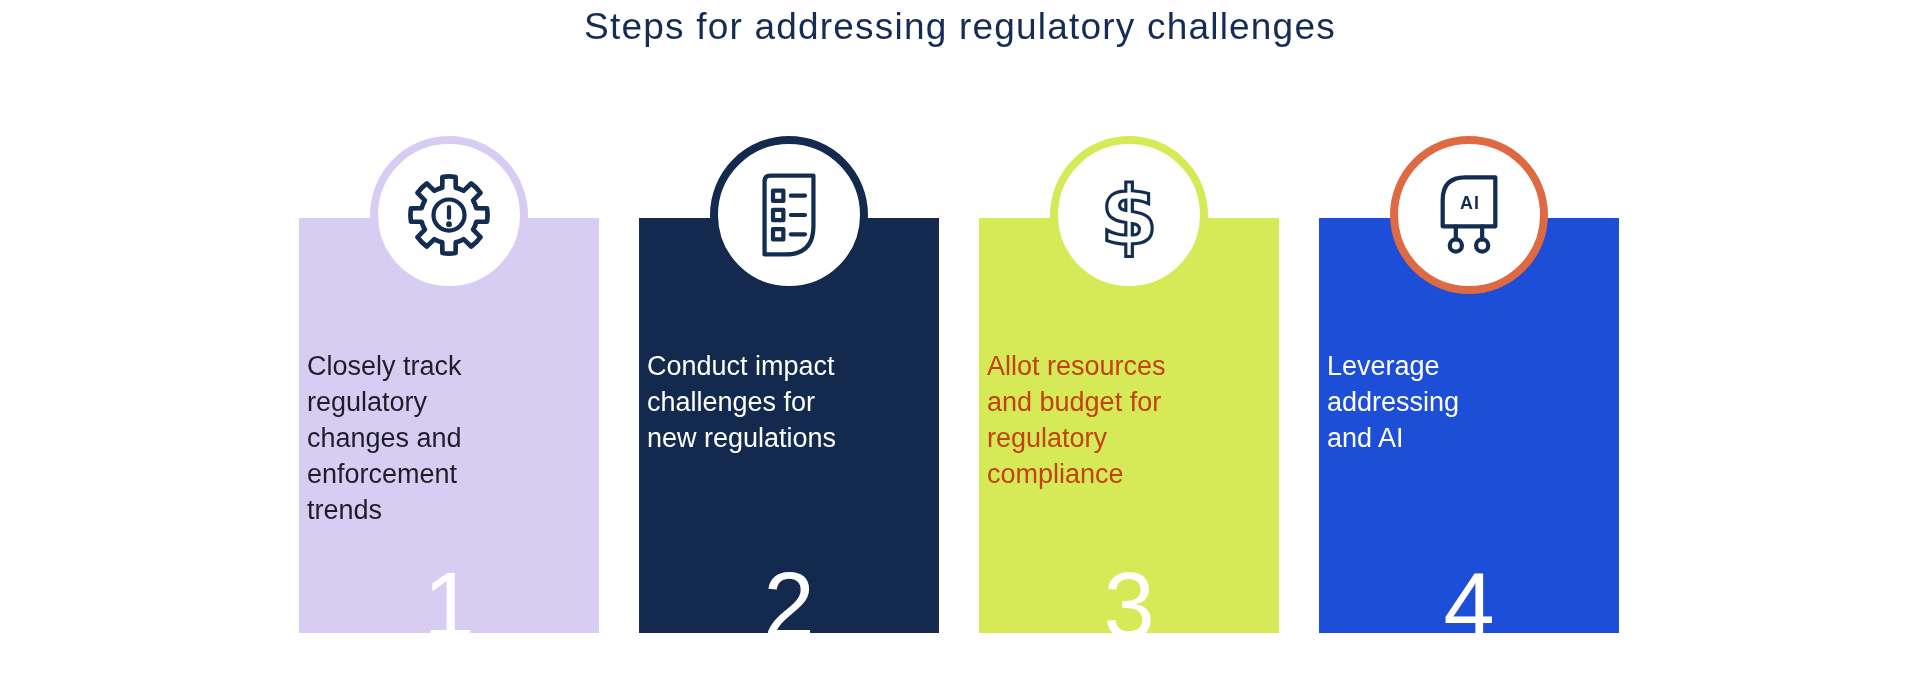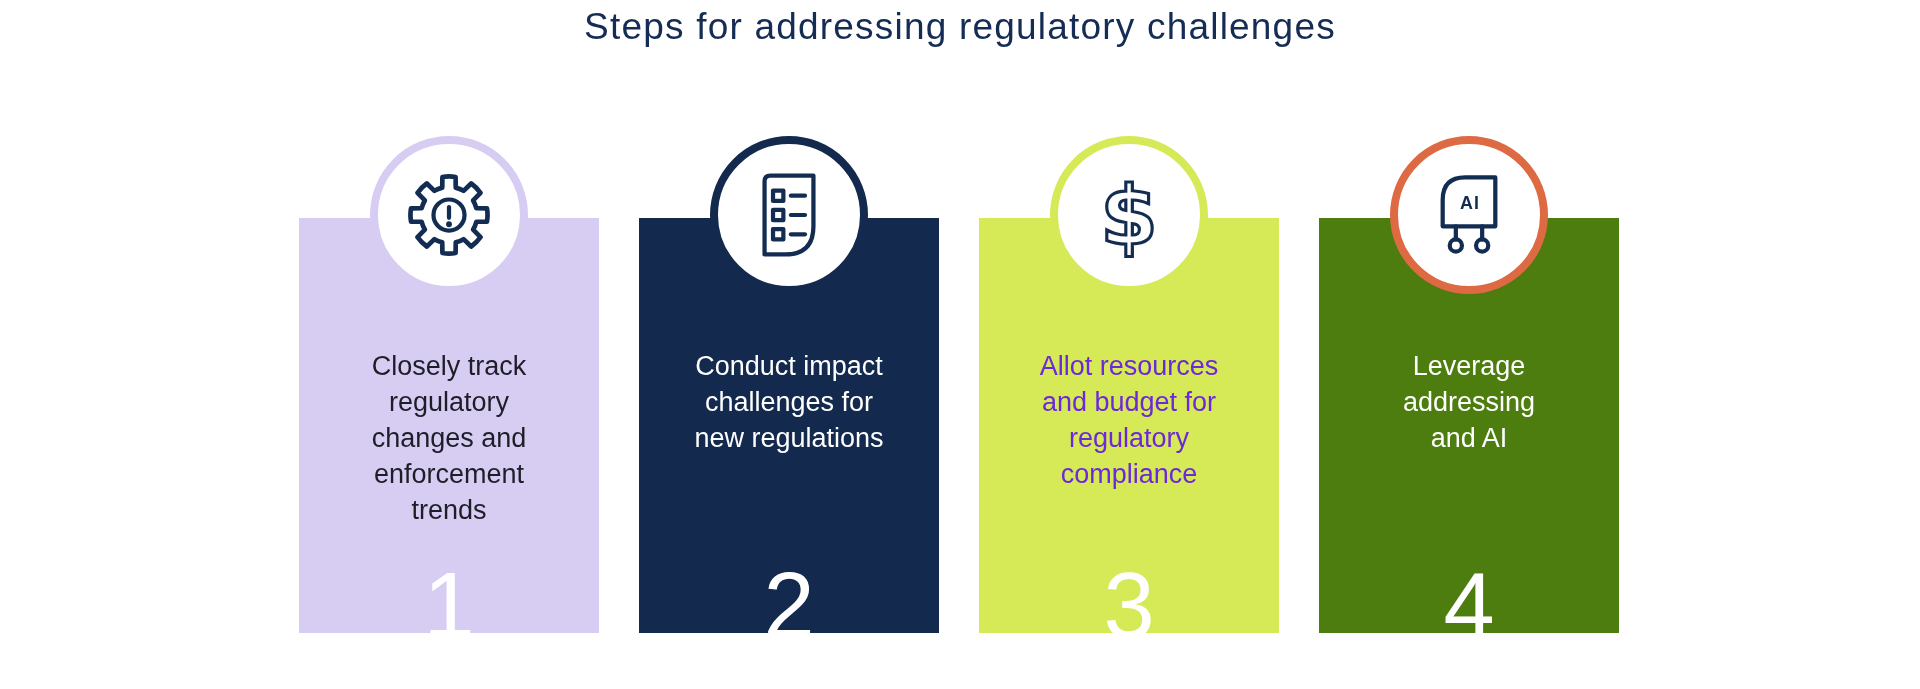--- a/index.html
+++ b/index.html
@@ -55,21 +55,20 @@
   .dollar-glyph {
     stroke: currentColor; fill: none; stroke-width: 3.4;
     font-family: "DejaVu Sans", sans-serif;
     font-weight: 700;
   }
   .ai-label { font-family: "Liberation Sans", sans-serif; font-weight: 700; letter-spacing: 1px; }
   .desc {
     position: absolute;
     top: 130px; left: 8px; right: 8px;
     margin: 0;
-    text-align: center;
     font-size: 27px;
     line-height: 36px;
     white-space: pre-line;
   }
   .num-clip {
     position: absolute;
     top: 341px; bottom: 0; left: 0; right: 0;
     overflow: hidden;
   }
   .num {
@@ -126,30 +125,30 @@
         <div class="num" style="color: rgb(255, 255, 255);">2</div>
       </div>
     </section>
 
     <section class="card" style="background-color: rgb(214, 234, 87);">
       <div class="badge" style="border-color: rgb(214, 234, 87);">
         <svg class="icon" viewBox="0 0 100 100" style="color: rgb(19, 44, 82);">
           <text class="dollar-glyph" x="50" y="81" text-anchor="middle" font-size="88">$</text>
         </svg>
       </div>
-      <p class="desc" style="color: #6d28d9;">Allot resources
+      <p class="desc" style="color: #c2410c;">Allot resources
 and budget for
 regulatory
 compliance</p>
       <div class="num-clip">
         <div class="num" style="color: rgb(255, 255, 255);">3</div>
       </div>
     </section>
 
-    <section class="card" style="background-color: #4d7c0f;">
+    <section class="card" style="background-color: #1d4ed8;">
       <div class="badge" style="border-color: rgb(222, 106, 67);">
         <svg class="icon" viewBox="0 0 100 100" style="color: rgb(19, 44, 82);">
           <path class="st" d="M46 10 H78 V62 H22 V34 Q22 10 46 10 Z"></path>
           <text class="fl ai-label" x="51" y="44" text-anchor="middle" font-size="19">AI</text>
           <line class="st" x1="36" y1="62" x2="36" y2="76"></line>
           <circle class="st" cx="36" cy="82.5" r="6.5"></circle>
           <line class="st" x1="64" y1="62" x2="64" y2="76"></line>
           <circle class="st" cx="64" cy="82.5" r="6.5"></circle>
         </svg>
       </div>

